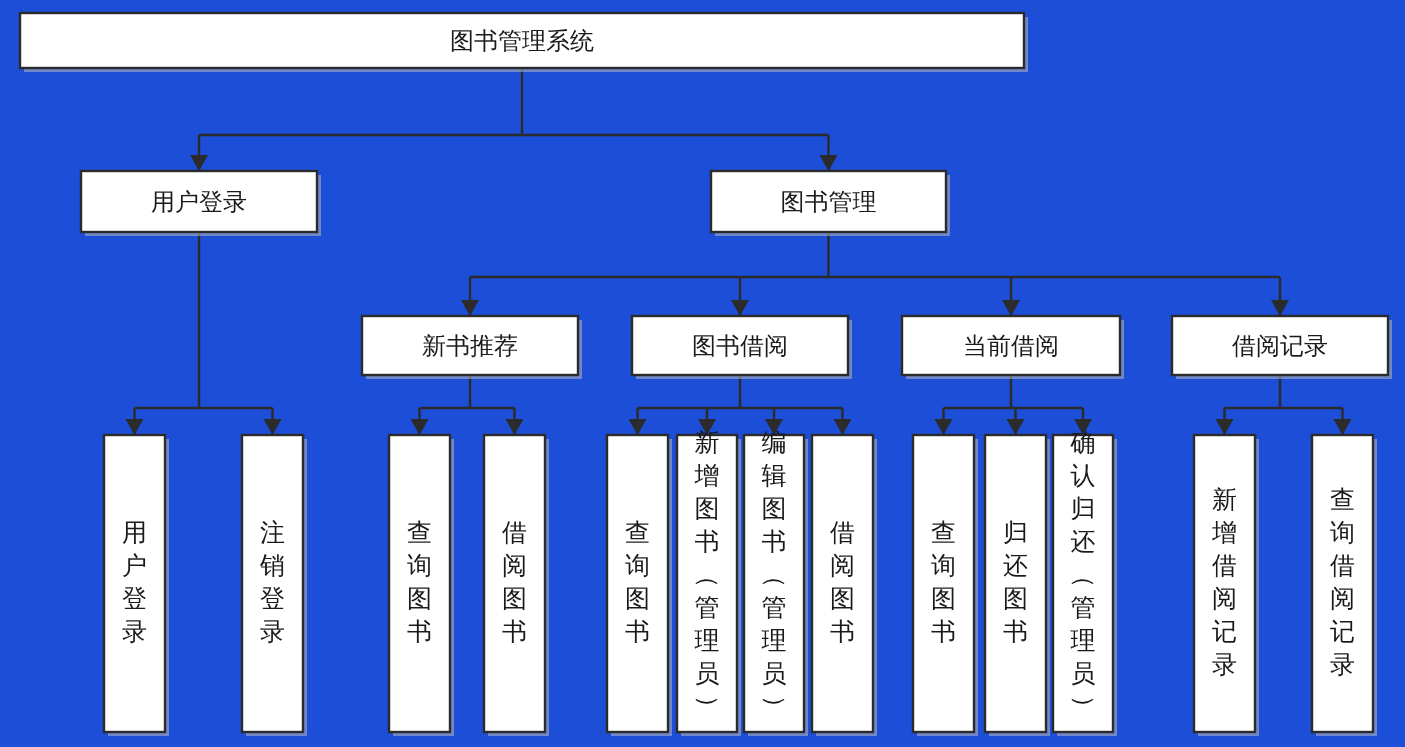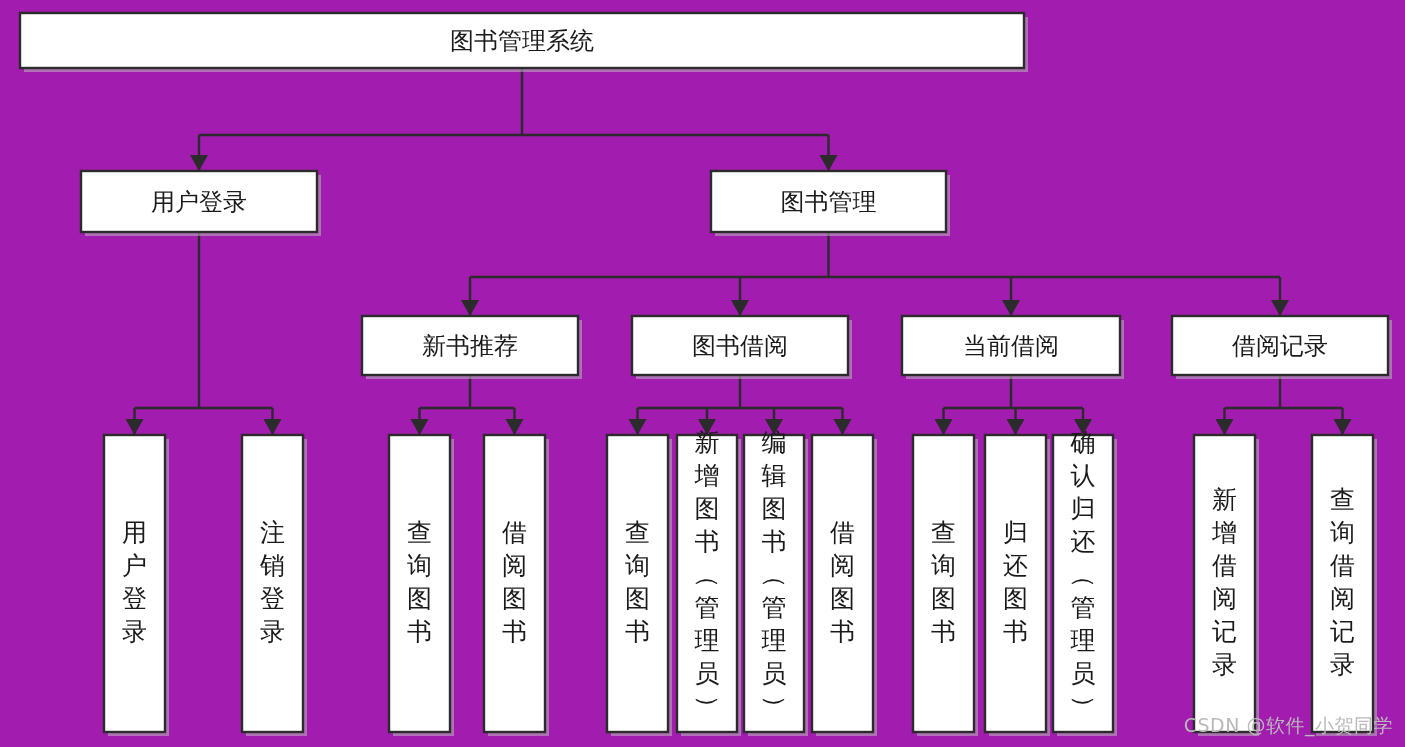--- a/index.html
+++ b/index.html
@@ -10,21 +10,21 @@
   body {
     width: 1405px;
     height: 747px;
     font-family: "DejaVu Sans", "Liberation Sans", sans-serif;
     overflow: hidden;
   }
   #diagram-root {
     position: relative;
     width: 1405px;
     height: 747px;
-    background: #a21caf;
+    background: #1d4ed8;
   }
   svg#flow {
     position: absolute;
     top: 0; left: 0;
     width: 1405px;
     height: 747px;
     display: block;
   }
   .node-rect {
     fill: #ffffff;
@@ -311,15 +311,14 @@
             <text class="leaf-label" x="1342.5" y="534">询</text>
             <text class="leaf-label" x="1342.5" y="567">借</text>
             <text class="leaf-label" x="1342.5" y="600">阅</text>
             <text class="leaf-label" x="1342.5" y="633">记</text>
             <text class="leaf-label" x="1342.5" y="666">录</text>
           </g>
         </g>
       </g>
   </svg>
 
-  <div class="watermark">CSDN @软件_小贺同学</div>
 
 </div>
 
 </body></html>

